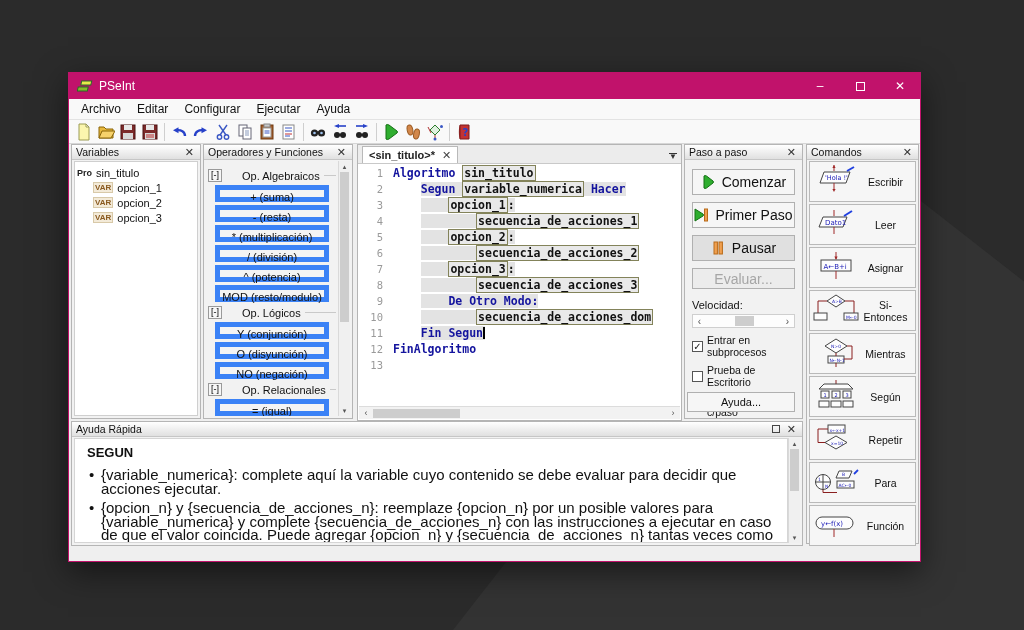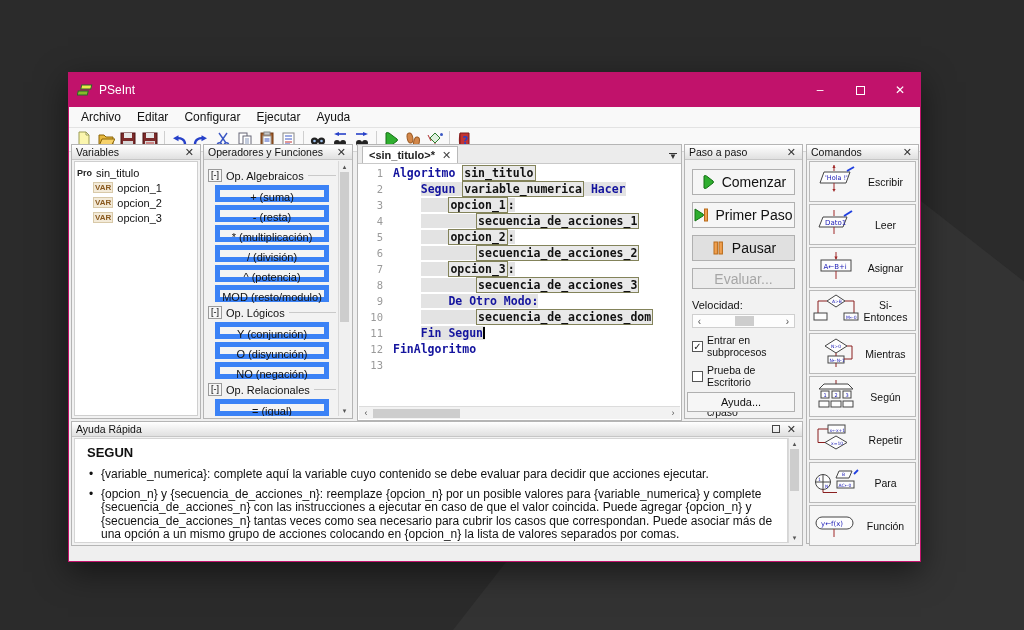--- a/index.html
+++ b/index.html
@@ -2,21 +2,21 @@
 <html><head>
 <meta charset="utf-8">
 <style>
   * { margin:0; padding:0; box-sizing:border-box; }
   html,body { width:1024px; height:630px; font-family:"Liberation Sans", sans-serif; }
   .stage { position:relative; width:1024px; height:630px; background:#2b2b2b; overflow:hidden; }
   .bg-accent { position:absolute; right:-260px; bottom:-420px; width:760px; height:760px; background:#333333; transform:rotate(38deg); }
 
   .window { position:absolute; left:68px; top:72px; width:853px; height:490px; background:#efefef; border:1px solid #c1126b; box-shadow:0 10px 30px rgba(0,0,0,.5); }
 
-  .titlebar { height:34px; background:#c1126b; display:flex; align-items:center; color:#fff; font-size:12px; }
+  .titlebar { height:26px; background:#c1126b; display:flex; align-items:center; color:#fff; font-size:12px; }
   .titlebar .app-icon { width:16px; height:13px; margin:0 6px 0 8px; }
   .titlebar .title { flex:1; }
   .win-btn { width:40px; height:26px; display:flex; align-items:center; justify-content:center; font-size:12px; color:#fff; cursor:default; }
   .win-btn.max span { display:inline-block; width:9px; height:9px; border:1px solid #fff; }
 
   .menubar { height:21px; background:#f9f9f9; display:flex; align-items:center; padding-left:4px; border-bottom:1px solid #e3e3e3; }
   .menu-item { font-size:12px; color:#111; padding:2px 8px; }
 
   .toolbar { height:24px; background:#f9f9f9; display:flex; align-items:center; padding-left:4px; border-bottom:1px solid #d6d6d6; }
   .tbtn { width:22px; height:21px; display:flex; align-items:center; justify-content:center; }
@@ -34,21 +34,21 @@
   .tree-row { display:flex; align-items:center; height:15px; color:#111; }
   .tree-row.child { padding-left:16px; }
   .badge { font-weight:bold; margin-right:4px; }
   .badge.pro { font-size:9px; color:#222; }
   .badge.var { font-size:8px; color:#8a5a20; background:#f3ead8; border:1px solid #d8c9a8; padding:0 1px; }
 
   
   .ops-body { position:absolute; top:16px; left:2px; right:14px; bottom:2px; overflow:hidden; padding-top:4px; }
   .ops-group-head { display:flex; align-items:center; margin:4px 2px 3px 2px; }
   .ops-toggle { font-size:9px; border:1px solid #9a9a9a; background:#f6f6f6; padding:0 2px; margin-right:4px; line-height:11px; }
-  .ops-group-title { font-size:11px; color:#111; white-space:nowrap; background:#f2f2f2; padding-right:4px; }
+  .ops-group-title { font-size:11px; color:#111; white-space:nowrap; background:#f2f2f2; padding-right:4px;margin-left:16px; }
   .ops-rule { flex:1; height:1px; background:#c9c9c9; }
   .op-btn { display:block; width:calc(100% - 18px); margin:3px auto; height:17px; background:#f4f4f4; border:5px solid #3b82f6; font-size:11px; color:#111; text-align:center; line-height:15px; }
   .vscroll { position:absolute; top:16px; right:2px; bottom:2px; width:12px; background:#f0f0f0; border-left:1px solid #d9d9d9; font-size:7px; color:#555; text-align:center; }
   .vscroll .arr { height:11px; line-height:11px; }
   .vscroll .thumb { background:#cdcdcd; margin:0 1px; }
 
   
   .editor { background:#fff; }
   .tabbar { height:19px; background:#ececec; border-bottom:1px solid #c9c9c9; display:flex; align-items:flex-end; }
   .tab { background:#fff; border:1px solid #b9b9b9; border-bottom:none; height:17px; margin-left:4px; display:flex; align-items:center; padding:0 6px; font-size:11px; font-weight:bold; color:#222; }
@@ -84,21 +84,21 @@
   
   .cmd-body { position:absolute; top:16px; left:2px; right:2px; bottom:2px; }
   .cmd-item { height:41px; background:#f6f6f6; border:1px solid #b9b9b9; margin-bottom:2px; display:flex; align-items:center; padding:0 3px; }
   .cmd-item svg { width:46px; height:30px; flex:0 0 auto; }
   .cmd-label { flex:1; text-align:center; font-size:10.5px; color:#111; }
 
   
   .help-body { position:absolute; top:16px; left:2px; right:14px; bottom:2px; background:#fff; border:1px solid #d5d5d5; padding:6px 10px 2px 12px; overflow:hidden; }
   .help-heading { font-size:13px; font-weight:bold; color:#111; margin-bottom:8px; }
   .help-list { list-style:none; }
-  .help-list li { font-size:12px; color:#111; line-height:13.5px; margin-bottom:6px; padding-left:14px; position:relative; }
+  .help-list li { font-size:15px; color:#111; line-height:13.5px; margin-bottom:6px; padding-left:14px; position:relative; }
   .help-list li::before { content:"•"; position:absolute; left:2px; }
 
   .statusbar { position:absolute; left:0; right:0; bottom:0; height:17px; background:#f4f4f4; border-top:1px solid #cccccc; display:flex; align-items:center; padding-left:6px; font-size:12px; color:#0a6e0a; }
 </style>
 </head>
 <body>
 
 <div class="stage">
   <div class="bg-accent"></div>
 

